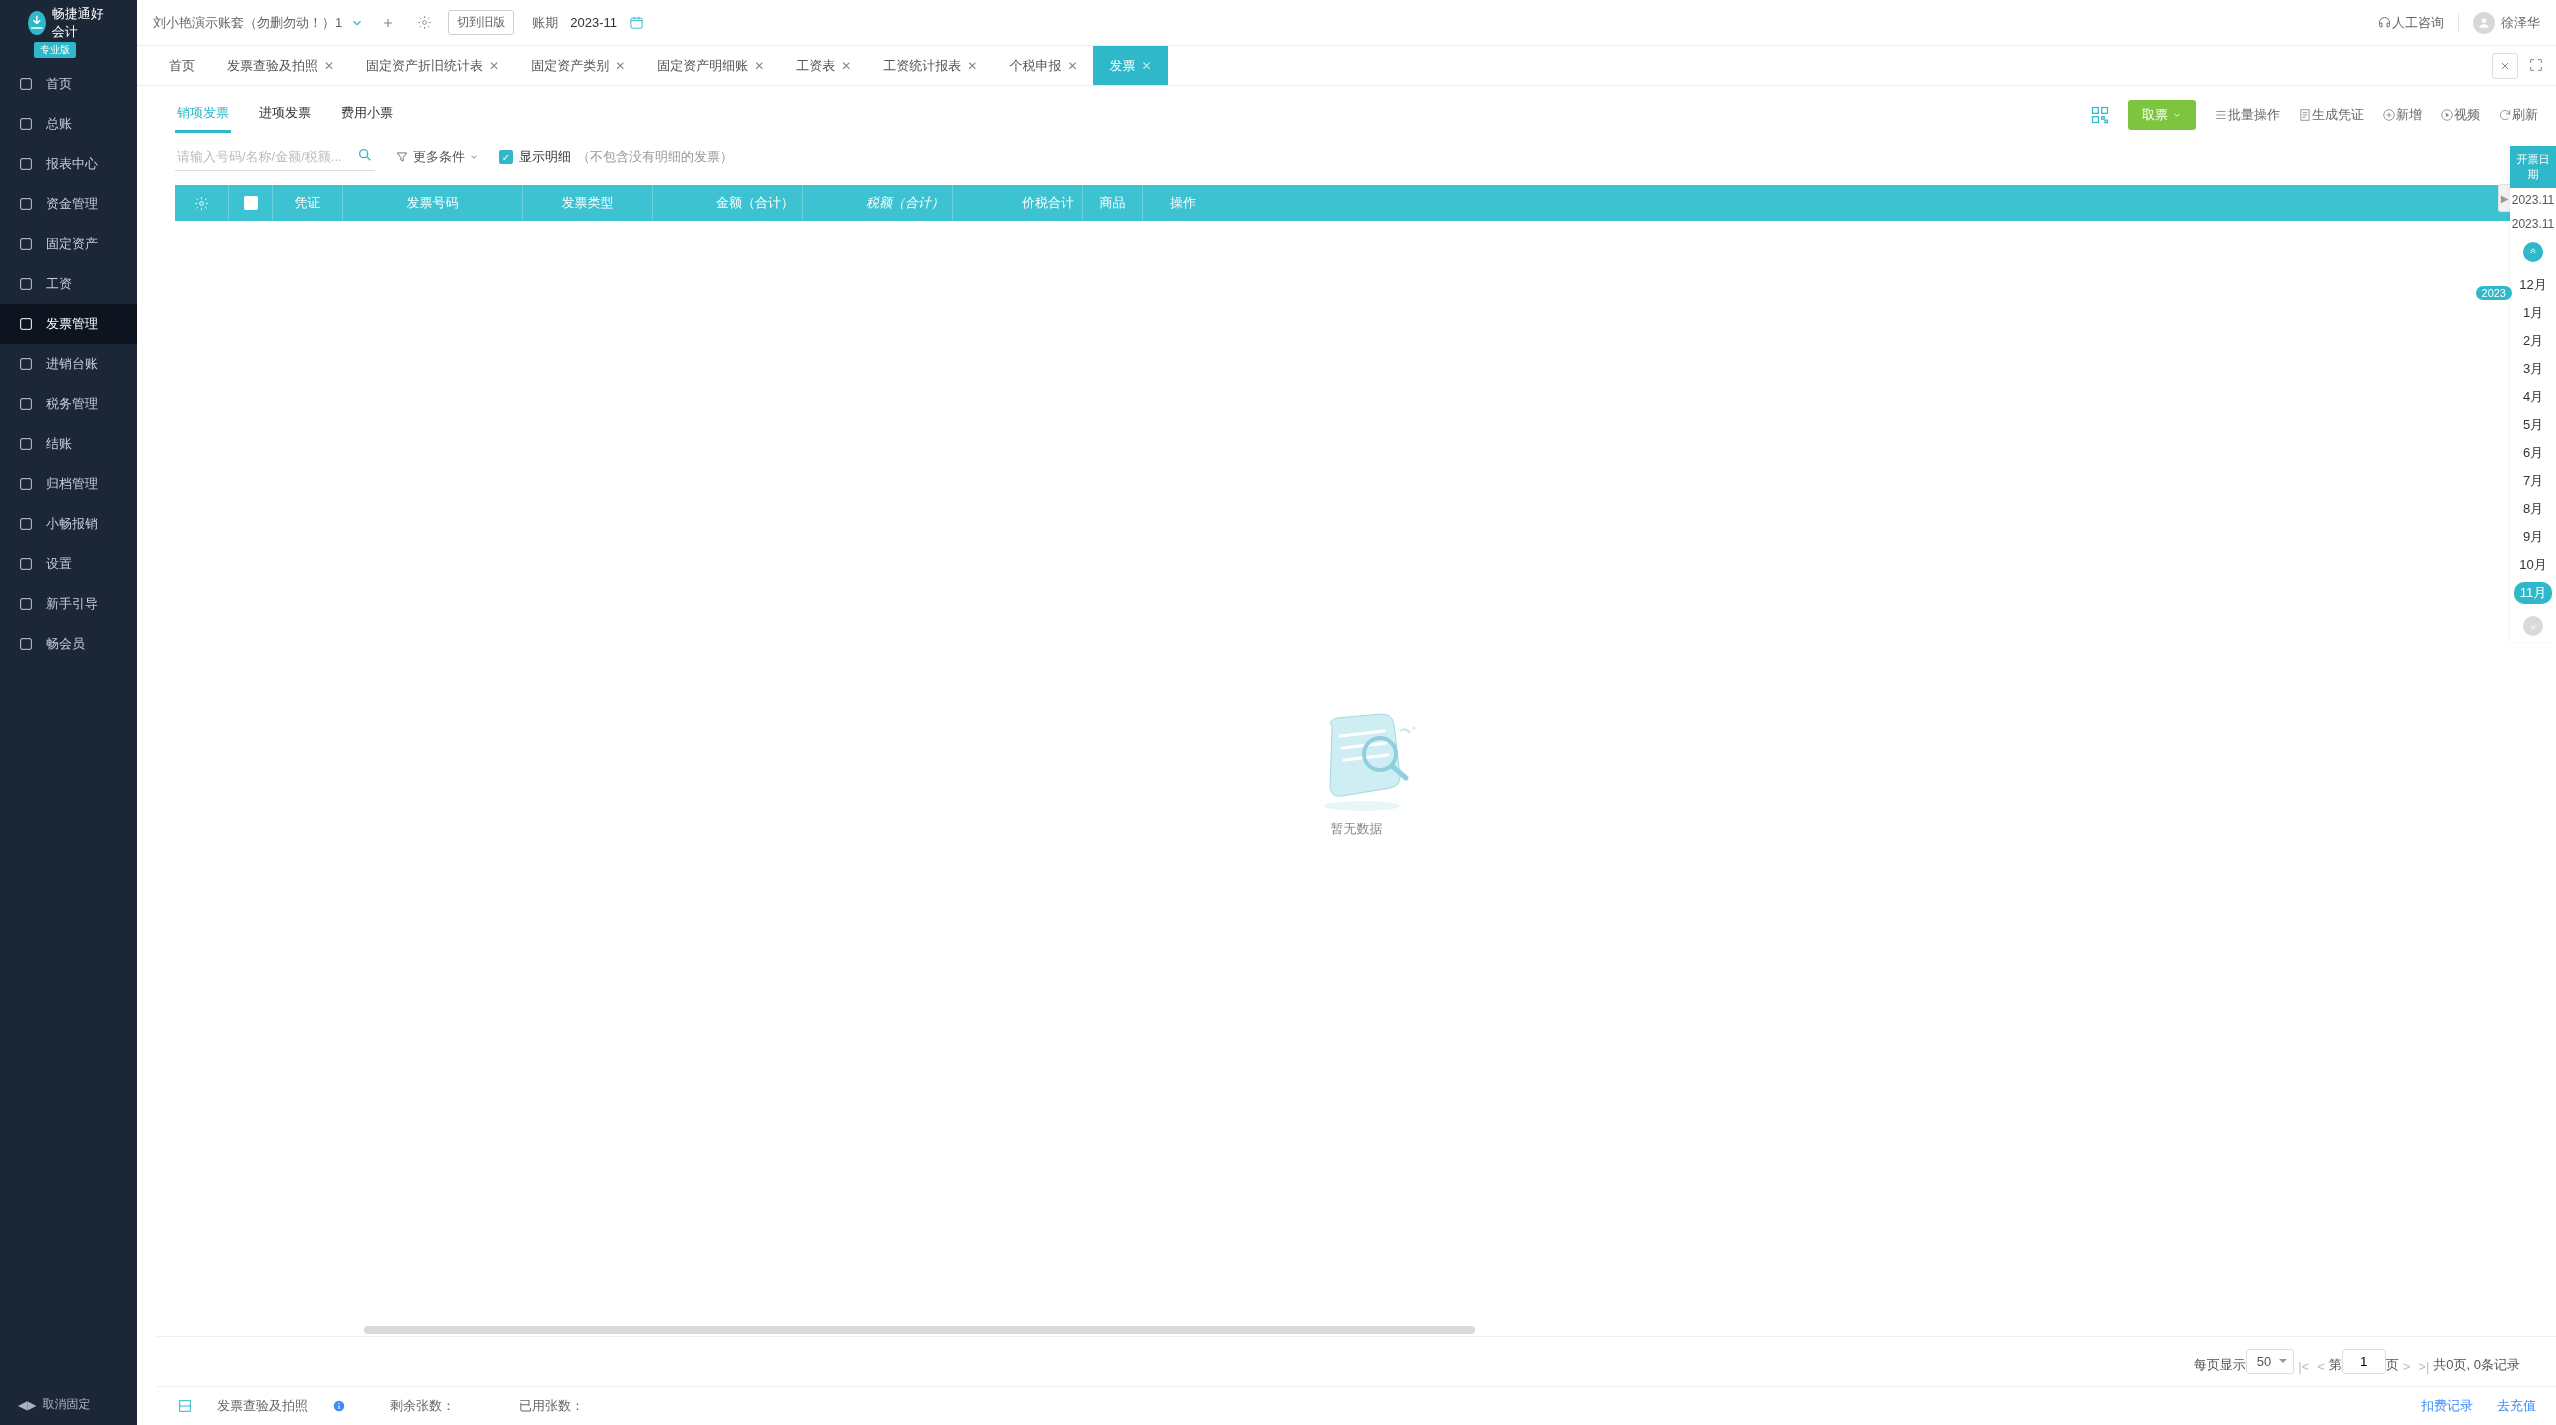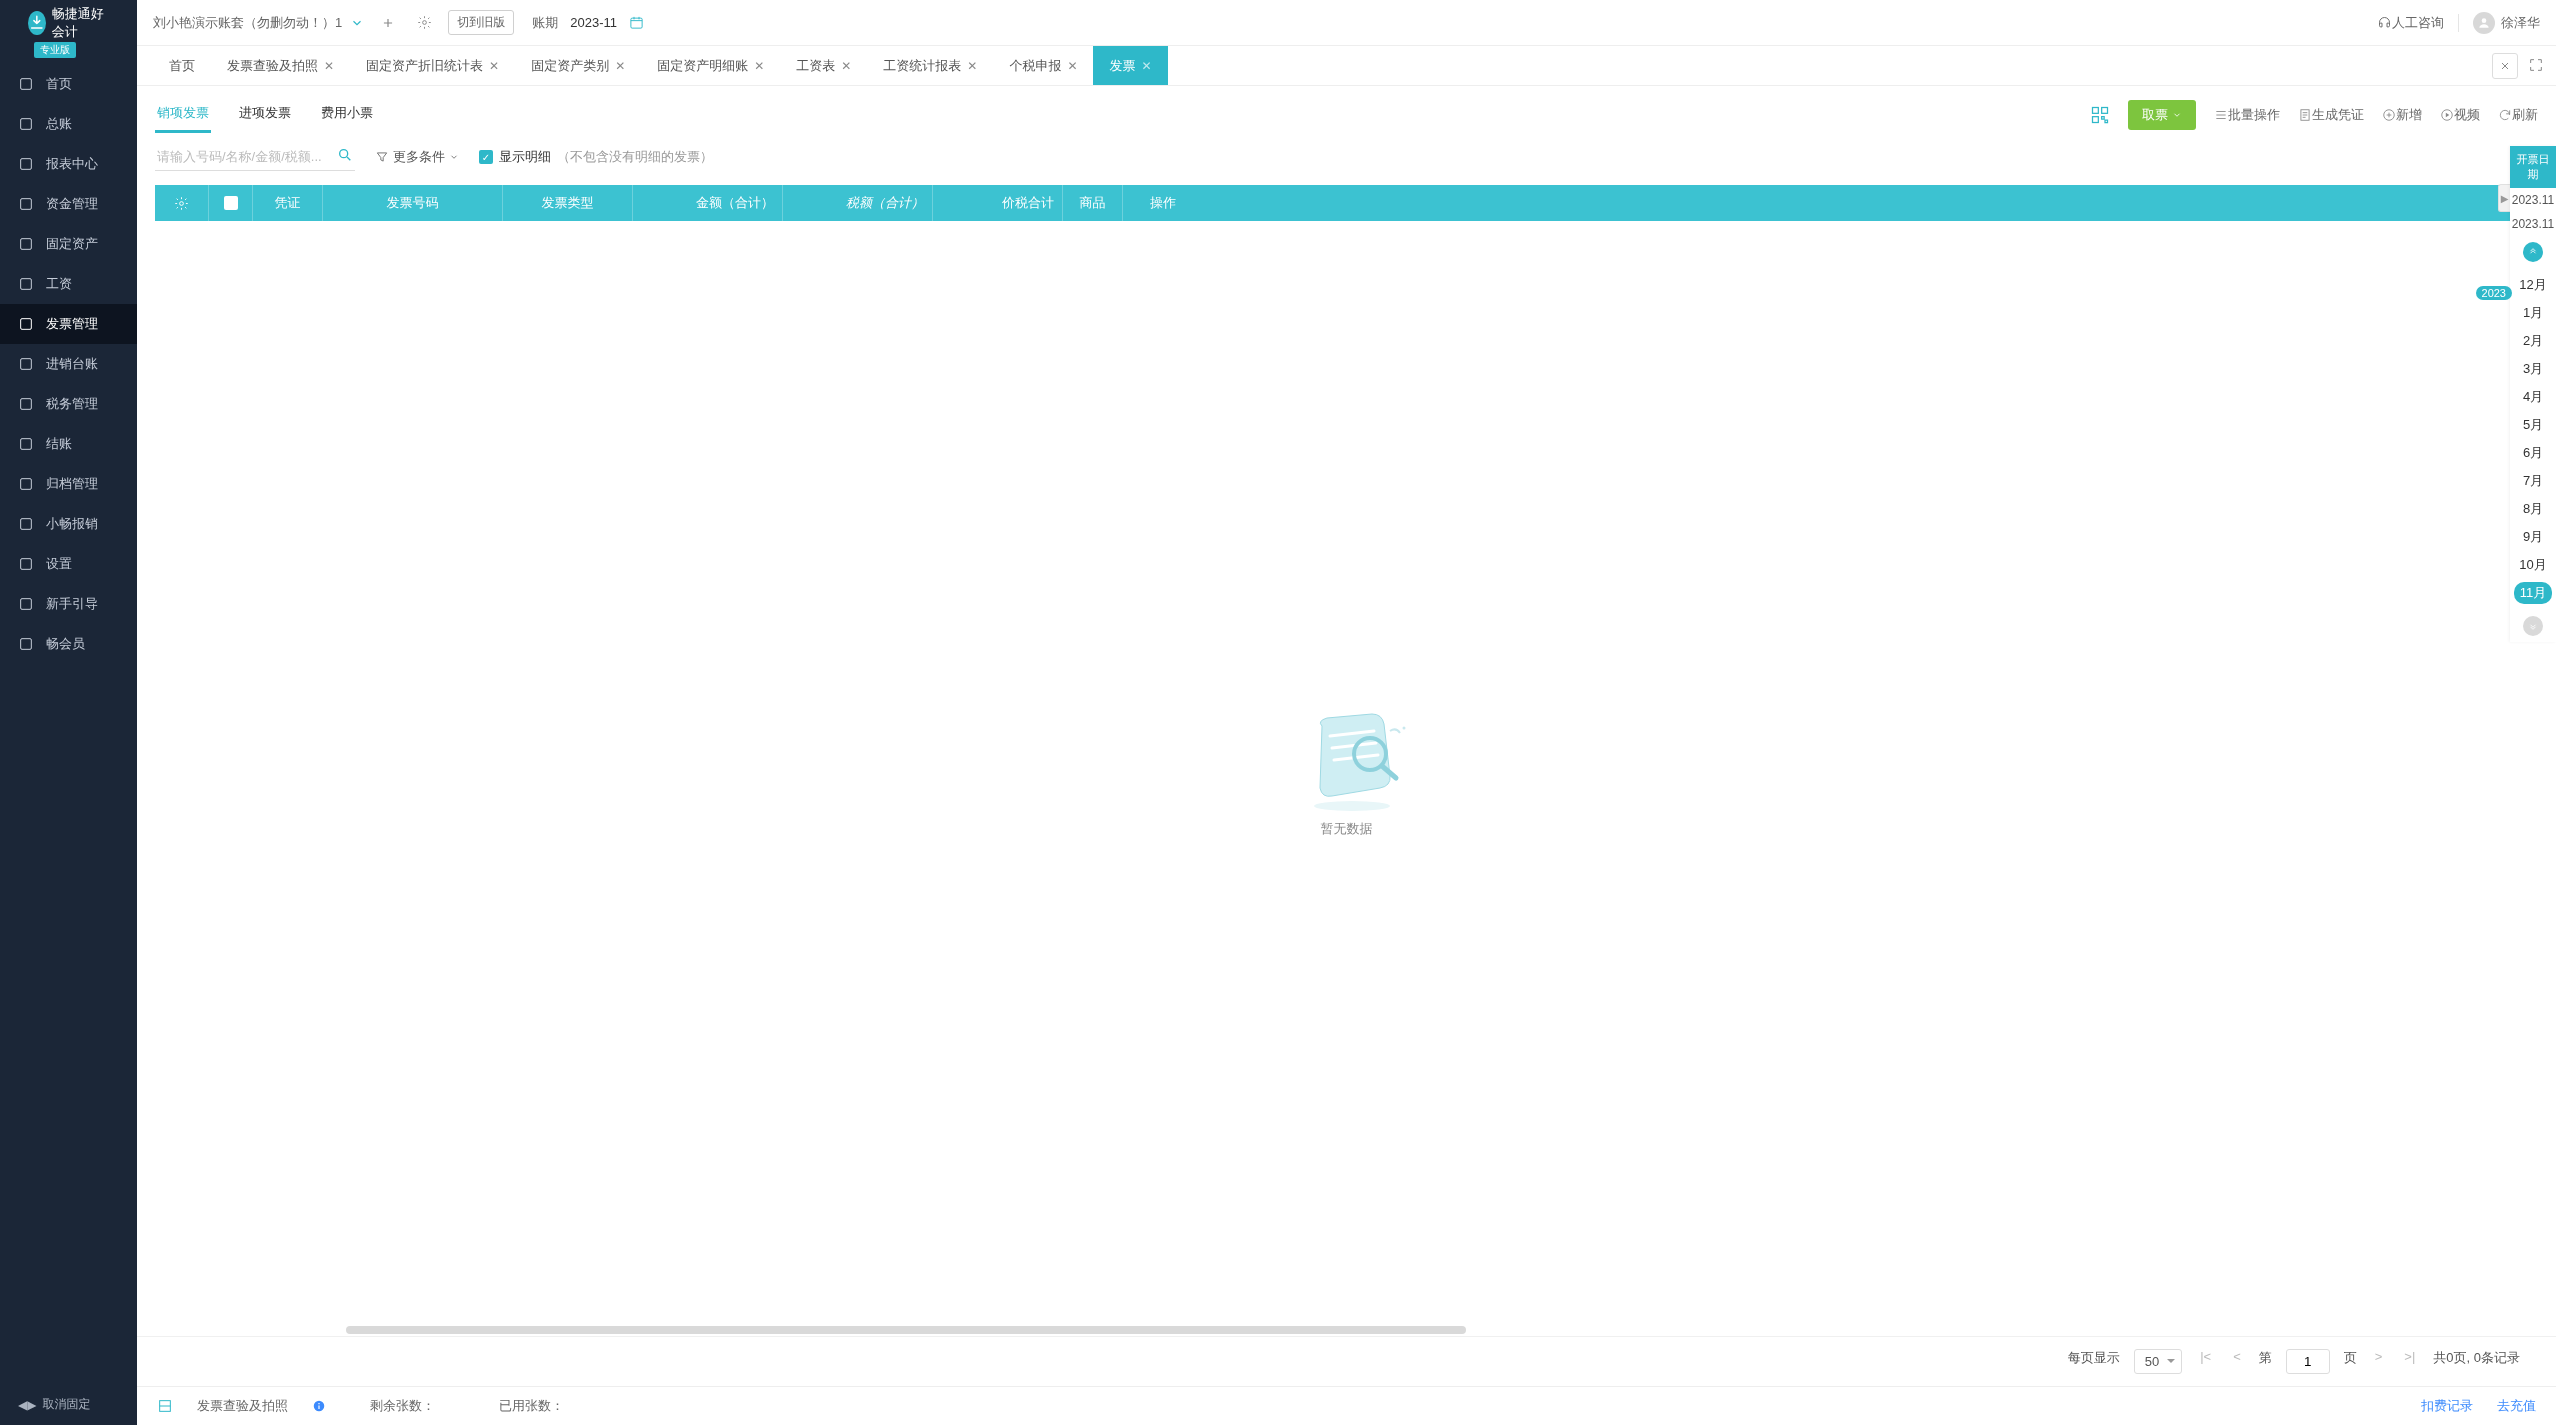--- a/index.html
+++ b/index.html
@@ -39,21 +39,21 @@
 
 .tabs-row { height: 40px; border-bottom: 1px solid #eee; display: flex; align-items: stretch; padding-left: 16px; position: relative; }
 .tab { display: flex; align-items: center; padding: 0 16px; gap: 6px; color: #555; cursor: pointer; white-space: nowrap; }
 .tab.active { background: #2eb8c9; color: #fff; }
 .tab-close { font-size: 12px; color: inherit; opacity: .7; cursor: pointer; }
 .tabs-right-controls { margin-left: auto; display: flex; align-items: center; padding-right: 10px; gap: 10px; }
 .close-all-btn { width: 26px; height: 26px; border: 1px solid #ddd; border-radius: 3px; display: flex; align-items: center; justify-content: center; cursor: pointer; color: #888; }
 .fullscreen-btn { width: 18px; height: 18px; cursor: pointer; color: #888; }
 
 
-.content { flex: 1; display: flex; flex-direction: column; padding: 0; position: relative; min-height: 0; }
+.content { flex: 1; display: flex; flex-direction: column; padding: 0; position: relative; min-height: 0; margin-left: 20px; }
 .subtabs-row { display: flex; align-items: center; padding: 10px 18px 0; }
 .subtabs { display: flex; gap: 26px; }
 .subtab { padding: 8px 2px; cursor: pointer; color: #333; font-weight: 500; }
 .subtab.active { color: #2eb8c9; border-bottom: 3px solid #2eb8c9; }
 .toolbar-right { margin-left: auto; display: flex; align-items: center; gap: 18px; color: #666; }
 .tool-btn { display: flex; align-items: center; cursor: pointer; font-size: 13px; }
 .qr-btn { color: #2eb8c9; font-size: 18px; cursor: pointer; }
 .green-btn { background: #7dc53e; color: #fff; padding: 6px 14px; border-radius: 3px; cursor: pointer; display: flex; align-items: center; gap: 4px; }
 
 .filter-row { display: flex; align-items: center; padding: 10px 18px 14px; gap: 20px; }
@@ -84,21 +84,21 @@
 .th-ops { width: 80px; }
 .gear-white { color: #fff; }
 .check-white { width: 14px; height: 14px; background: #fff; border-radius: 2px; }
 
 .table-body { flex: 1; display: flex; flex-direction: column; align-items: center; justify-content: center; color: #888; gap: 14px; }
 .empty-img { width: 110px; height: 100px; position: relative; }
 .scroll-track { height: 10px; background: transparent; position: relative; margin-top: 4px; }
 .scroll-thumb { position: absolute; left: 8%; width: 47%; height: 8px; background: #d9d9d9; border-radius: 4px; }
 
 
-.pagination { display: flex; align-items: flex-start; justify-content: flex-end; padding: 12px 36px; gap: 14px; color: #555; border-top: 1px solid #f0f0f0; }
+.pagination { display: flex; align-items: flex-end; justify-content: flex-end; padding: 12px 36px; color: #555; border-top: 1px solid #f0f0f0; }
 .page-select { border: 1px solid #ddd; padding: 4px 22px 4px 10px; border-radius: 3px; position: relative; cursor: pointer; }
 .page-select::after { content: ''; position: absolute; right: 6px; top: 9px; border: 4px solid transparent; border-top-color: #999; }
 .page-nav-btn { color: #bbb; cursor: pointer; padding: 0 4px; }
 .page-input { width: 44px; border: 1px solid #ddd; border-radius: 3px; padding: 4px 6px; text-align: center; }
 
 
 .footer-bar { display: flex; align-items: center; padding: 10px 20px; border-top: 1px solid #eee; gap: 24px; color: #666; font-size: 13px; }
 .footer-left-icon { color: #2eb8c9; }
 .footer-right { margin-left: auto; display: flex; gap: 24px; }
 .link-blue { color: #3d8bfd; cursor: pointer; }

